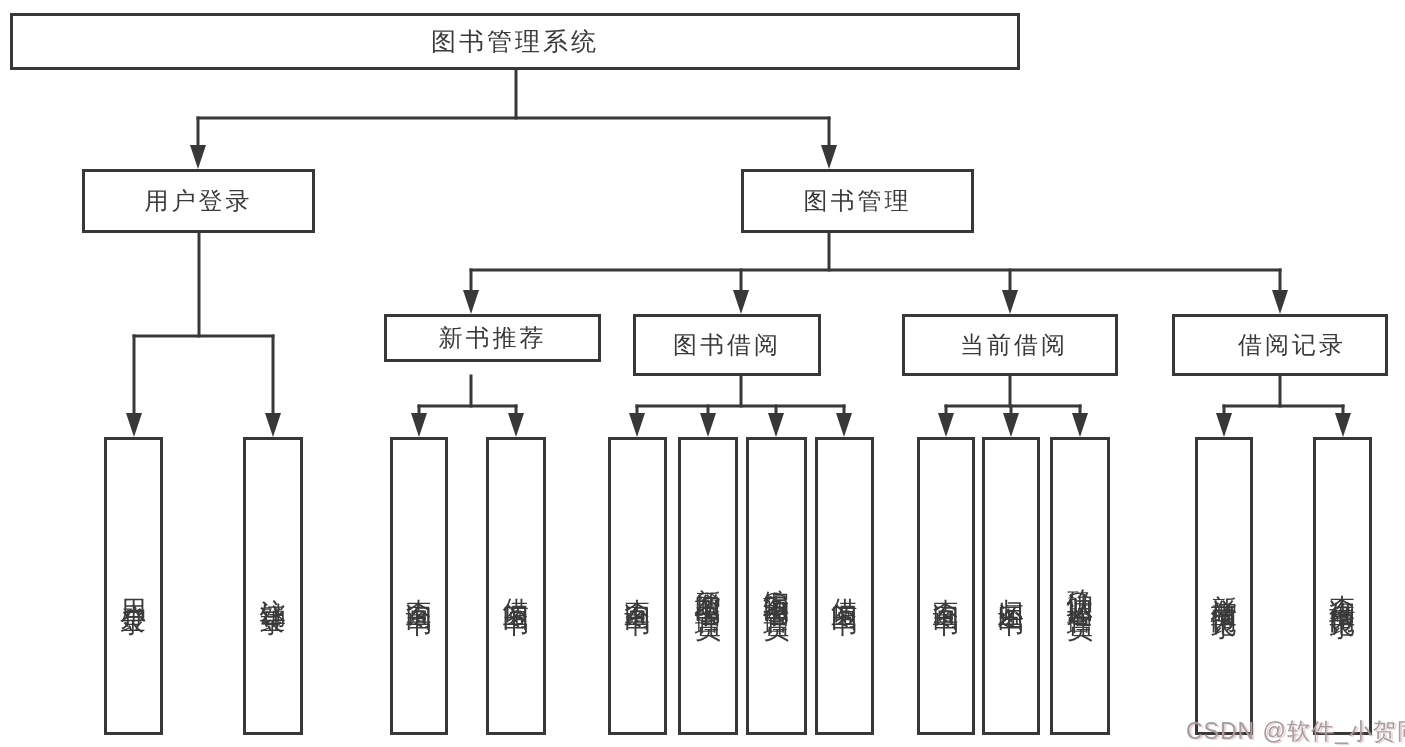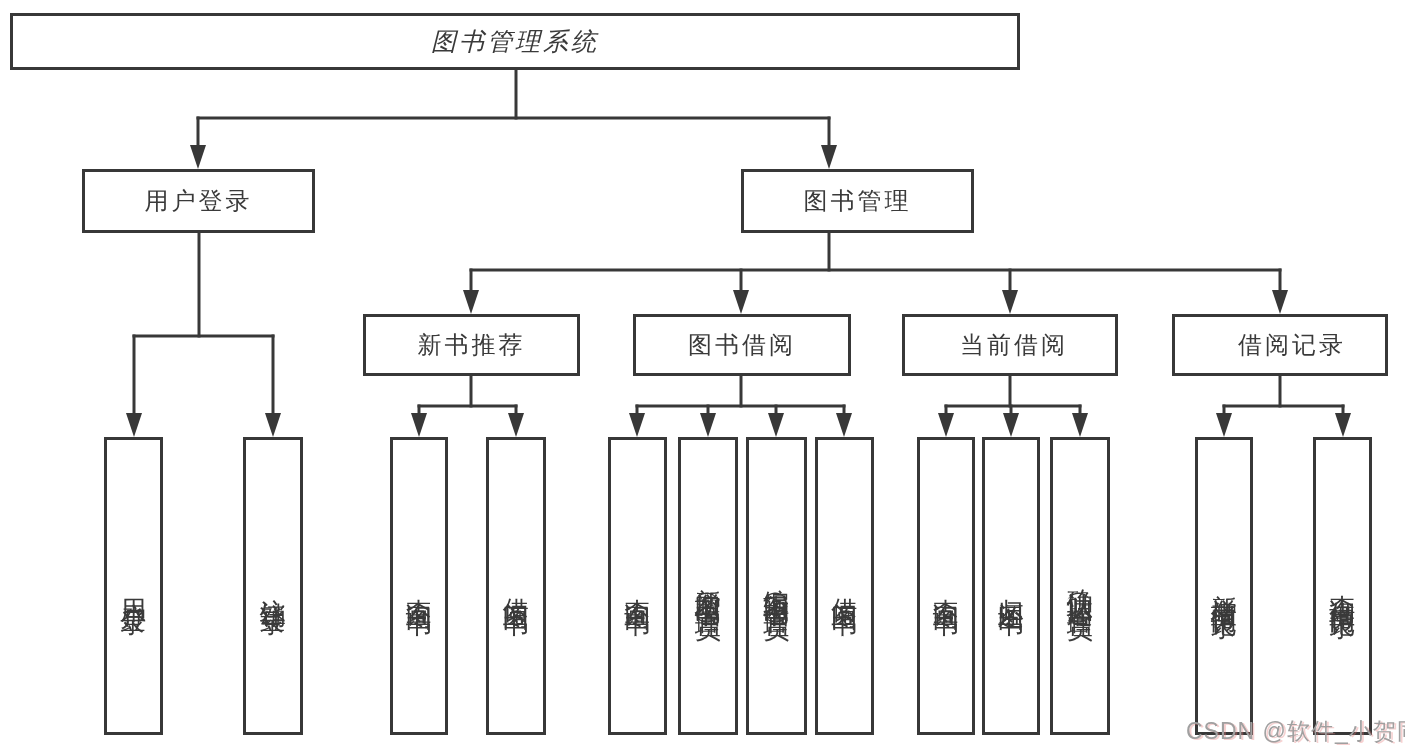--- a/index.html
+++ b/index.html
@@ -20,21 +20,21 @@
     position: absolute;
     border: 3px solid #383838;
     background: #ffffff;
     display: flex;
     align-items: center;
     justify-content: center;
     z-index: 2;
     color: #3a3a3a;
   }
   .h-node { font-size: 24px; letter-spacing: 3px; white-space: nowrap; }
-  .root-node { font-size: 25px; font-style: italic; }
+  .root-node { font-size: 25px; }
   .v-node {
     writing-mode: vertical-rl;
     text-orientation: mixed;
     font-size: 26px;
     letter-spacing: 4px;
     line-height: 1.1;
   }
   .watermark {
     position: absolute;
     left: 1186px; top: 716px;
@@ -115,22 +115,22 @@
       <polygon points="1216,413 1232,413 1224,437"></polygon>
       <polygon points="1335,413 1351,413 1343,437"></polygon>
     </g>
   </svg>
 
   <div class="node h-node root-node" style="left:10px; top:13px; width:1010px; height:57px;">图书管理系统</div>
 
   <div class="node h-node" style="left:82px; top:169px; width:233px; height:64px;">用户登录</div>
   <div class="node h-node" style="left:713px; top:169px; width:233px; height:64px;margin-left:28px;">图书管理</div>
 
-  <div class="node h-node" style="left:363px; top:314px; width:217px; height:62px;font-family:Liberation Mono, monospace;">新书推荐</div>
-  <div class="node h-node" style="left:633px; top:314px; width:218px; height:62px;">图书借阅</div>
+  <div class="node h-node" style="left:384px; top:314px; width:217px; height:48px;font-family:Liberation Mono, monospace;">新书推荐</div>
+  <div class="node h-node" style="left:633px; top:314px; width:188px; height:62px;">图书借阅</div>
   <div class="node h-node" style="left:902px; top:314px; width:216px; height:62px;padding-left:8px;">当前借阅</div>
   <div class="node h-node" style="left:1172px; top:314px; width:216px; height:62px;padding-left:24px;">借阅记录</div>
 
   <div class="node v-node" style="left:104px; top:437px; width:59px; height:298px;">用户登录</div>
   <div class="node v-node" style="left:243px; top:437px; width:60px; height:298px;">注销登录</div>
 
   <div class="node v-node" style="left:390px; top:437px; width:58px; height:298px;">查询图书</div>
   <div class="node v-node" style="left:486px; top:437px; width:60px; height:298px;">借阅图书</div>
 
   <div class="node v-node" style="left:608px; top:437px; width:59px; height:298px;">查询图书</div>

